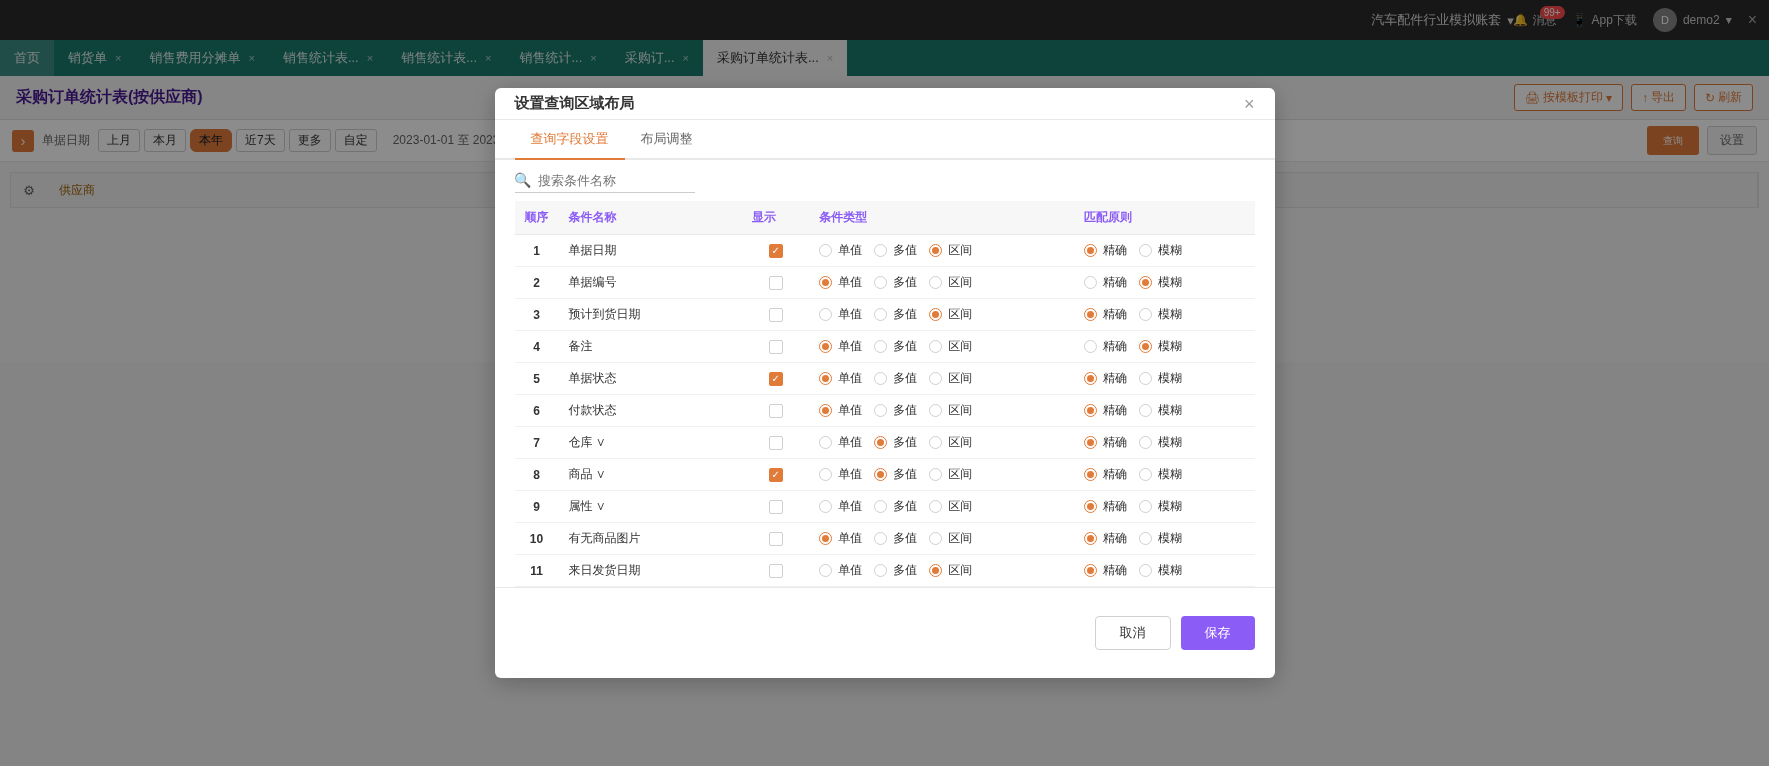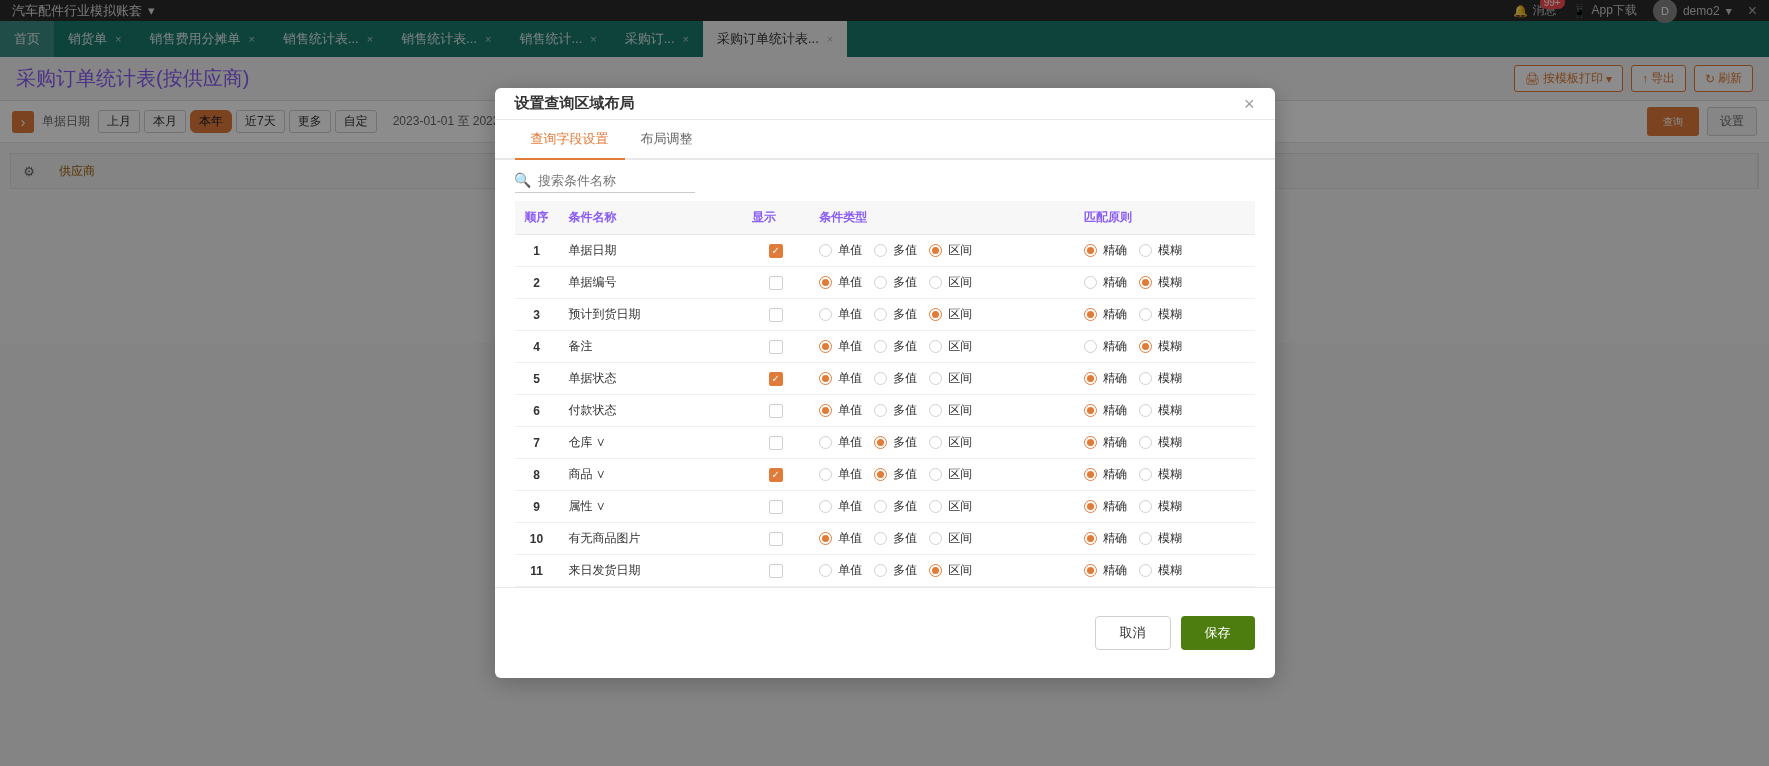--- a/index.html
+++ b/index.html
@@ -1,24 +1,24 @@
 <!DOCTYPE html>
 <html><head>
   <meta charset="utf-8">
   <style>
     * { box-sizing: border-box; margin: 0; padding: 0; }
     body { font-family: 'Microsoft YaHei', Arial, sans-serif; font-size: 13px; background: #f0f0f0; overflow: hidden; }
 
     
     .top-bar {
-      height: 21px;
+      height: 40px;
       background: #2a2a2a;
       display: flex;
       align-items: center;
-      justify-content: space-between;
+      justify-content: flex-end;
       padding: 0 12px;
       color: #ccc;
     }
     .top-bar-left { font-size: 13px; color: #ddd; display: flex; align-items: center; gap: 6px; }
     .top-bar-right { display: flex; align-items: center; gap: 16px; font-size: 12px; }
     .notification-btn { display: flex; align-items: center; gap: 4px; cursor: pointer; color: #ccc; position: relative; }
     .badge { background: #ff4d4f; color: white; border-radius: 8px; font-size: 10px; padding: 1px 4px; position: absolute; top: -6px; right: -8px; }
     .app-download { display: flex; align-items: center; gap: 4px; color: #ccc; cursor: pointer; }
     .user-info { display: flex; align-items: center; gap: 6px; color: #ccc; cursor: pointer; }
     .avatar { width: 24px; height: 24px; border-radius: 50%; background: #888; display: flex; align-items: center; justify-content: center; font-size: 11px; color: white; }
@@ -49,21 +49,21 @@
     
     .page-header {
       height: 44px;
       background: #f5f5f5;
       display: flex;
       align-items: center;
       justify-content: space-between;
       padding: 0 16px;
       border-bottom: 1px solid #e0e0e0;
     }
-    .page-title { font-size: 20px; font-weight: normal; color: #8b5cf6; }
+    .page-title { font-size: 16px; font-weight: bold; color: #4c1d95; }
     .page-actions { display: flex; gap: 8px; align-items: center; }
     .btn-print { font-size: 12px; color: #e07b39; border: 1px solid #e07b39; background: white; padding: 4px 10px; border-radius: 3px; cursor: pointer; display: flex; align-items: center; gap: 3px; }
     .btn-export { font-size: 12px; color: #e07b39; border: 1px solid #e07b39; background: white; padding: 4px 10px; border-radius: 3px; cursor: pointer; display: flex; align-items: center; gap: 3px; }
     .btn-refresh { font-size: 12px; color: #e07b39; border: 1px solid #e07b39; background: white; padding: 4px 10px; border-radius: 3px; cursor: pointer; display: flex; align-items: center; gap: 3px; }
 
     
     .filter-bar {
       height: 42px;
       background: #fff;
       display: flex;
@@ -238,21 +238,21 @@
       border: 1px solid #d0d0d0;
       background: white;
       border-radius: 4px;
       font-size: 13px;
       cursor: pointer;
       color: #333;
     }
     .btn-save {
       padding: 7px 24px;
       border: none;
-      background: #4d7c0f;
+      background: #8b5cf6;
       color: white;
       border-radius: 4px;
       font-size: 13px;
       cursor: pointer;
     }
 
     
     .modal-table-wrap::-webkit-scrollbar { width: 6px; }
     .modal-table-wrap::-webkit-scrollbar-track { background: #f5f5f5; }
     .modal-table-wrap::-webkit-scrollbar-thumb { background: #ccc; border-radius: 3px; }

